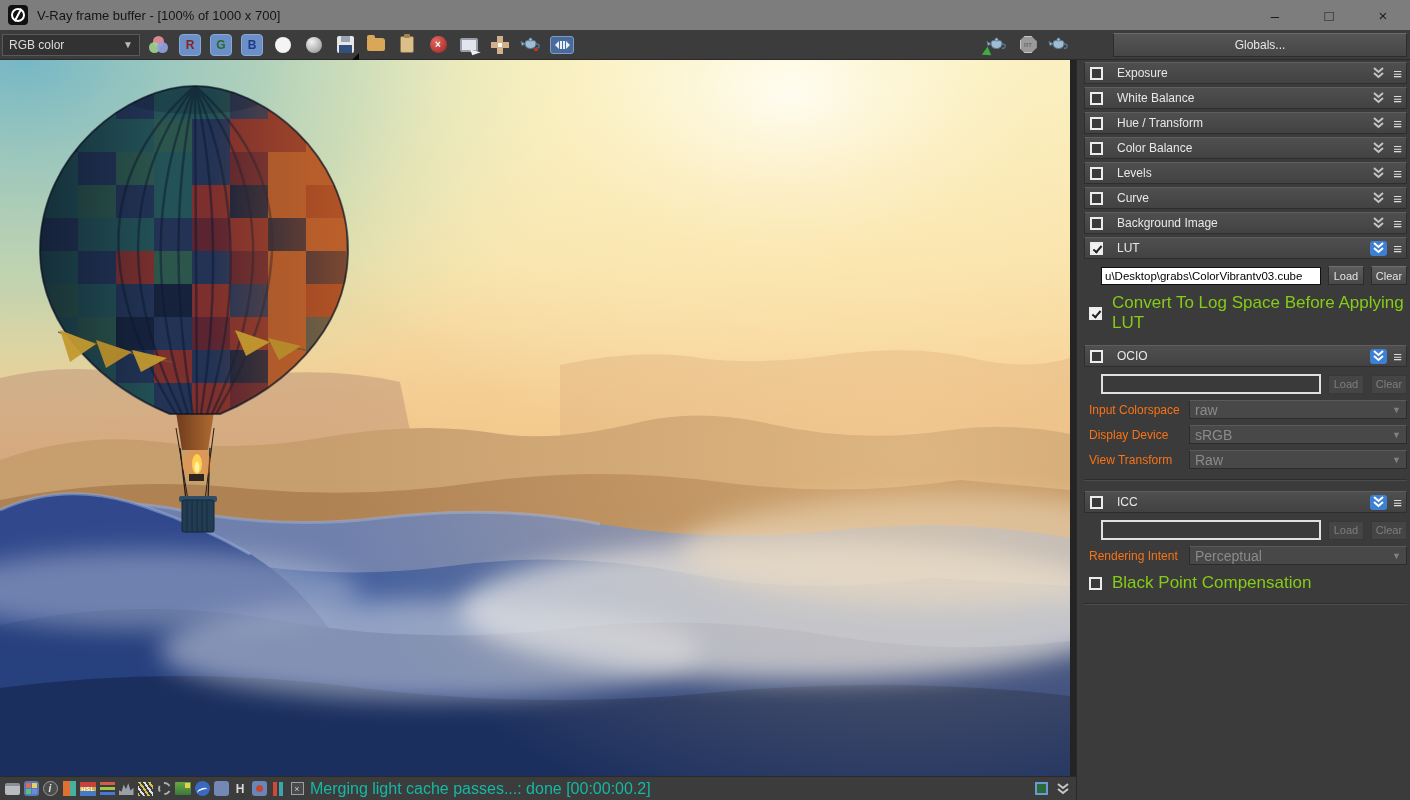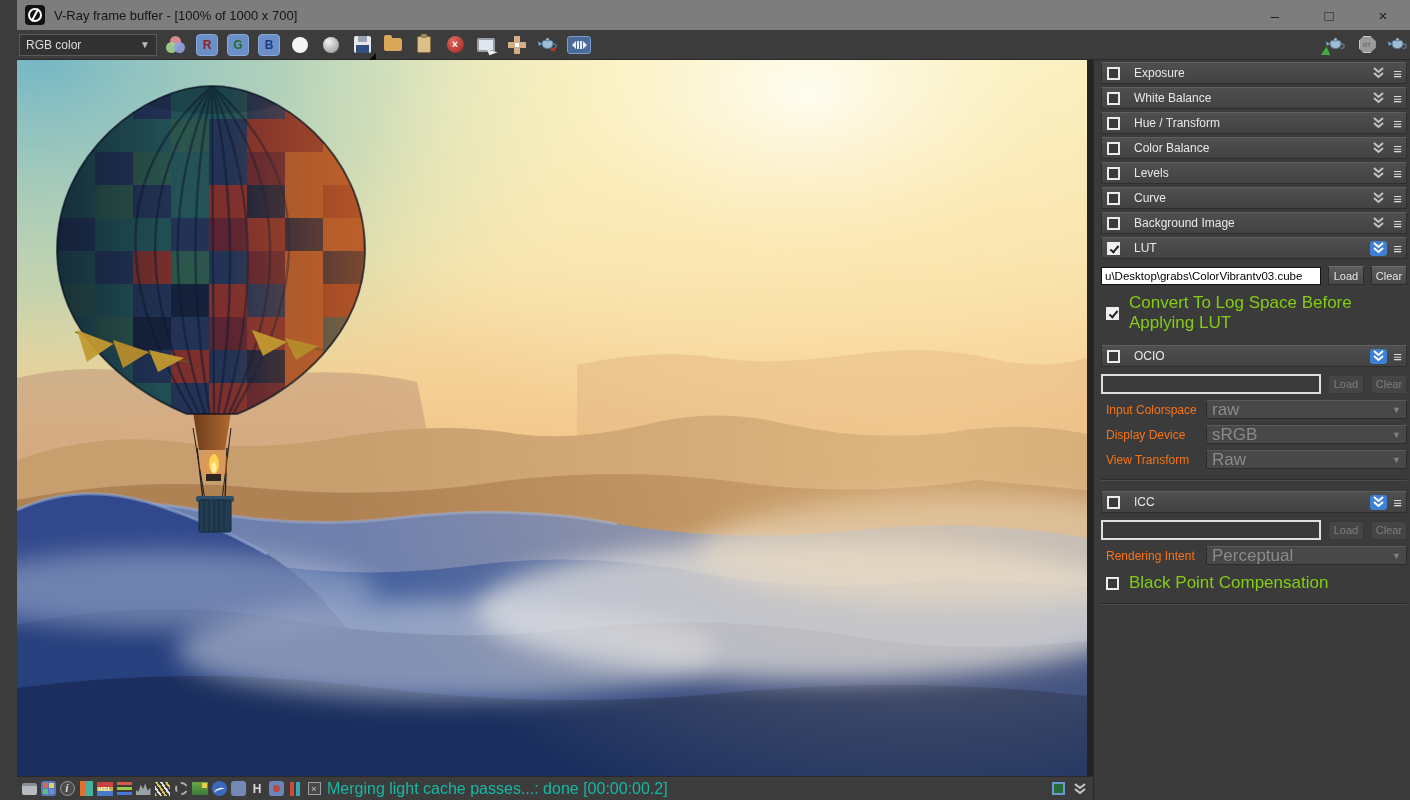--- a/index.html
+++ b/index.html
@@ -1,17 +1,17 @@
 <!DOCTYPE html>
 <html><head>
 <meta charset="utf-8">
 <style>
   * { margin:0; padding:0; box-sizing:border-box; }
   body { font-family:"Liberation Sans", sans-serif; background:#222; }
-  .window { position:relative; width:1410px; height:800px; background:#3c3c3c; overflow:hidden;padding-left:17px; }
+  .window { position:relative; width:1410px; height:800px; background:#3c3c3c; overflow:hidden; }
 
   
   .titlebar { height:30px; background:#7d7d7d; display:flex; align-items:center; padding-left:8px; }
   .vray-logo { width:20px; height:20px; background:#111; border-radius:4px; position:relative; flex:0 0 auto; }
   .vray-logo .ring { position:absolute; left:3px; top:3px; width:14px; height:14px; border:2px solid #fff; border-radius:50%; }
   .vray-logo .slash { position:absolute; left:9px; top:3px; width:2px; height:14px; background:#fff; transform:rotate(28deg); }
   .title-text { color:#151515; font-size:13px; margin-left:9px; }
   .win-controls { margin-left:auto; display:flex; height:100%; }
   .win-btn { width:54px; display:flex; align-items:center; justify-content:center; color:#1c1c1c; font-size:15px; cursor:default; }
 
@@ -104,21 +104,21 @@
   .file-row { display:flex; align-items:center; margin:7px 3px 0 7px;justify-content:flex-end; }
   .file-input { width:220px; height:18px; border:1px solid #111; background:#fff; color:#000; font-size:11.5px; padding:0 3px; font-family:"Liberation Sans",sans-serif; }
   .file-input.empty { background:#3a3a3a; border:2px solid #e0e0e0; height:20px; }
   .sbtn { width:36px; height:19px; margin-left:7px; background:linear-gradient(#5c5c5c,#484848); border:1px solid #2c2c2c; border-top-color:#6e6e6e; color:#e4e4e4; font-size:11px; display:flex; align-items:center; justify-content:center; }
   .sbtn.disabled { background:#454545; color:#7e7e7e; border-color:#383838; }
   .chk-row { display:flex; align-items:center; margin:8px 3px 0 12px; }
   .chk-label { color:#84cc16; font-size:17px; margin-left:10px; }
   .field-row { display:flex; align-items:center; margin:6px 3px 0 12px; }
   .field-label { width:92px; color:#f97316; font-size:12px; flex:0 0 auto; }
   .dd { flex:1; height:19px; margin-left:8px; background:#484848; border:1px solid #2c2c2c; border-top-color:#5a5a5a; display:flex; align-items:center; padding:0 5px; }
-  .dd .val { color:#8a8a8a; font-size:17px; }
+  .dd .val { color:#8a8a8a; font-size:14px; }
   .dd .darr { margin-left:auto; color:#808080; font-size:9px; }
   .groove { height:0; border-top:1px solid #2e2e2e; border-bottom:1px solid #4c4c4c; margin:10px 3px 10px 7px; }
   .sec-gap { height:12px; }
 </style>
 </head>
 <body>
 
 <div class="window">
 
   <div class="titlebar">
@@ -220,20 +220,21 @@
         <span class="rt-octagon">RT</span>
       </span>
     <span class="tbtn">
       <svg class="teapot-svg" viewBox="0 0 22 17">
         <path d="M5,7 q0,-2.5 3,-2.5 h5 q3,0 3,2.5 q0,5.5 -5.5,5.5 q-5.5,0 -5.5,-5.5 Z" fill="#9fbdd4" stroke="#5a7a94"></path>
         <path d="M5,8 L1,5.5 L2,9.5 Z" fill="#9fbdd4" stroke="#5a7a94"></path>
         <path d="M16,8 q4,0 3,3 q-1,2 -3,1" fill="none" stroke="#5a7a94" stroke-width="1.4"></path>
         <circle cx="10.5" cy="3.6" r="1.5" fill="#b8d0e0" stroke="#5a7a94"></circle>
       </svg>
     </span>
+    <button class="globals-btn">Globals...</button>
   </div>
 
   <div class="main-row">
     <div class="left-col">
 
       <div class="image-area">
         <svg width="1070" height="716" viewBox="0 0 1070 716">
           <defs>
             <linearGradient id="skyMain" x1="0" y1="0" x2="0" y2="1">
               <stop offset="0" stop-color="#f7eec0"></stop>

